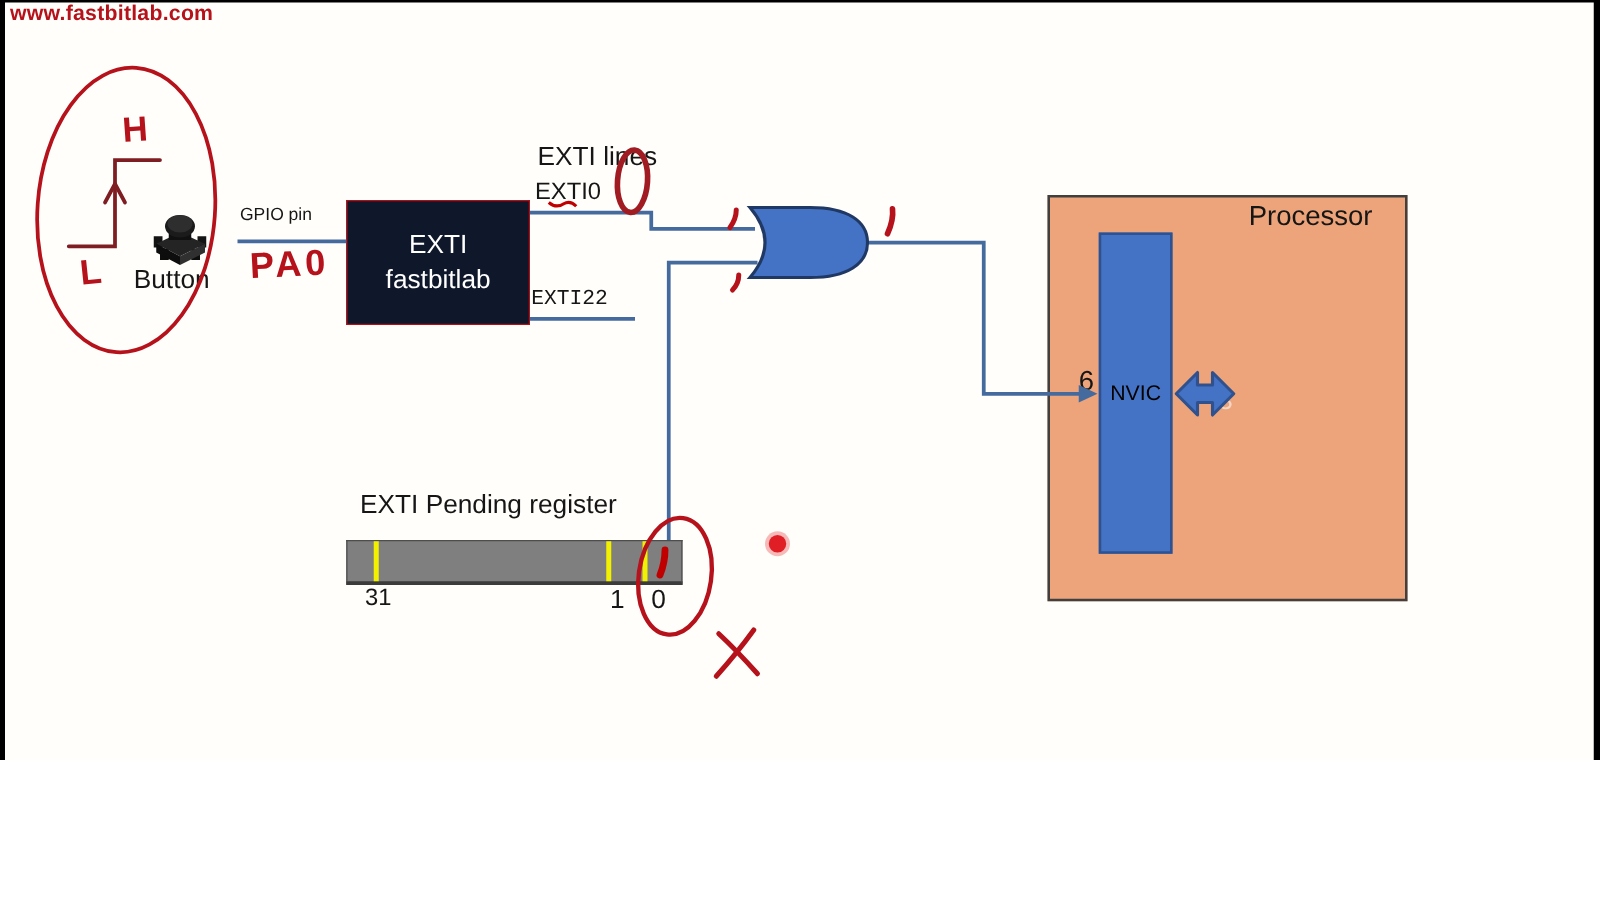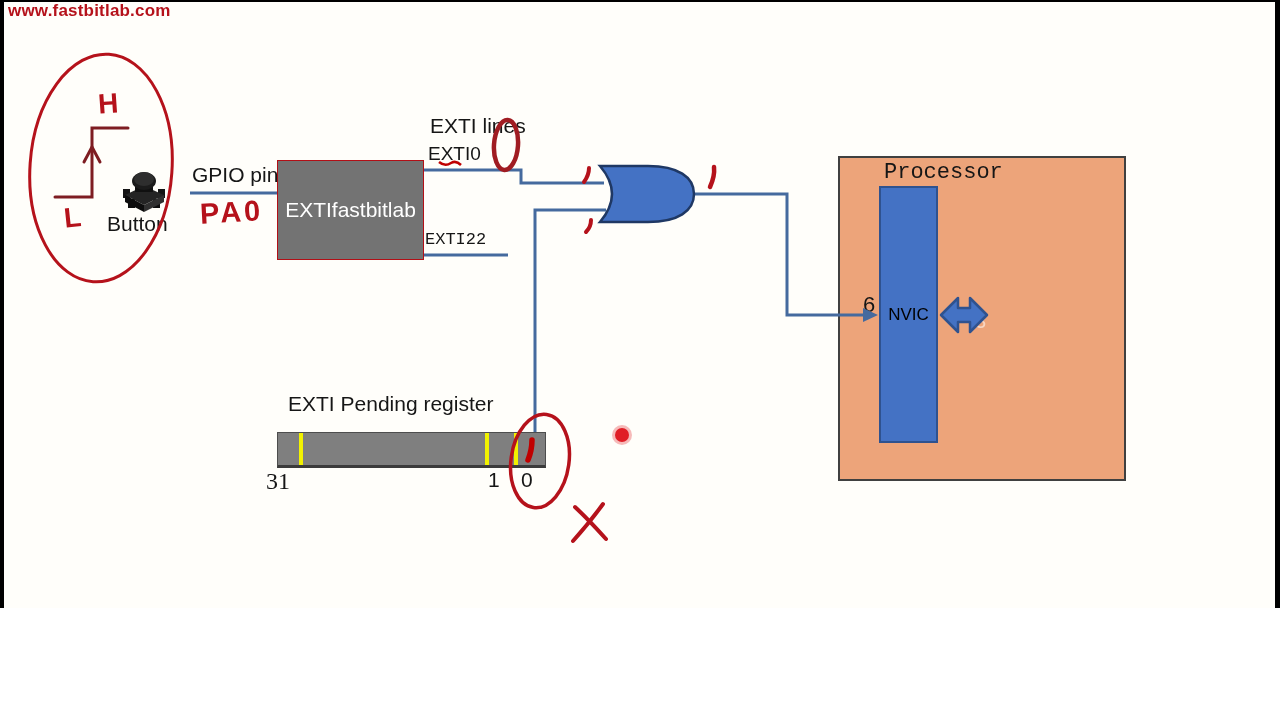--- a/index.html
+++ b/index.html
@@ -4,21 +4,21 @@
 <style>
   * { margin:0; padding:0; box-sizing:border-box; }
   html,body { width:1280px; height:720px; overflow:hidden; }
   body { font-family:"Liberation Sans", sans-serif; background:#fff; }
   .stage { position:relative; width:1280px; height:608px; background:#fffefa; overflow:hidden; }
   .edge { position:absolute; background:#000; }
   .lbl { position:absolute; color:#161616; white-space:nowrap; }
   .site-mark { position:absolute; left:8px; top:1px; font-size:17px; font-weight:700; color:#b5121b; letter-spacing:.2px; }
   .hand-red { color:#b5121b; font-weight:600; }
   .exti-box { position:absolute; left:277px; top:160px; width:147px; height:100px;
-              background:#737373; border:1px solid #b20f16; display:flex; flex-direction:row;
+              background:#0f172a; border:1px solid #b20f16; display:flex; flex-direction:column;
               align-items:center; justify-content:center; color:#fff; font-size:21px; line-height:28px; }
   .proc-box { position:absolute; left:838px; top:156px; width:288px; height:325px;
               background:#eda47a; border:2px solid #404040; }
   .blue-box { position:absolute; background:#4472c4; border:2px solid #2f528f; color:#000000;
               display:flex; align-items:center; justify-content:center; }
   .reg-bar { position:absolute; left:277px; top:432px; width:269px; height:36px;
              background:#7f7f7f; border:1px solid #4d4d4d; border-bottom:3px solid #3b3b3b; }
   .reg-tick { position:absolute; top:0; width:4px; height:100%; background:#f2f200; }
   .or-label { position:absolute; left:618px; top:181px; width:56px; text-align:center;
               color:#fff; font-size:20px; font-weight:500; }
@@ -33,41 +33,41 @@
 <div class="stage">
 
   <div class="site-mark">www.fastbitlab.com</div>
 
   <div class="exti-box">
     <span>EXTI</span>
     <span>fastbitlab</span>
   </div>
 
   <div class="proc-box"></div>
-  <div class="lbl" style="left:884px; top:160px; width:288px; text-align:left; font-size:22px;font-family:Liberation Mono, monospace;">Processor</div>
+  <div class="lbl" style="left:810px; top:160px; width:288px; text-align:right; font-size:22px;">Processor</div>
 
   <div class="blue-box" style="left:879px; top:186px; width:59px; height:257px; font-size:17px;">
     <span>NVIC</span>
   </div>
 
 
   <div class="faint3">3</div>
   <div class="lbl" style="left:863px; top:292px; font-size:22px;">6</div>
 
   <div class="lbl" style="left:288px; top:392px; font-size:21px;text-align:right;">EXTI Pending register</div>
   <div class="reg-bar">
     <div class="reg-tick" style="left:21px;"></div>
     <div class="reg-tick" style="left:207px;"></div>
     <div class="reg-tick" style="left:236px;"></div>
   </div>
-  <div class="lbl" style="left:266px; top:468px; font-size:24px;font-family:Liberation Serif, serif;">31</div>
+  <div class="lbl" style="left:292px; top:468px; font-size:19px;">31</div>
   <div class="lbl" style="left:488px; top:468px; font-size:21px;">1</div>
   <div class="lbl" style="left:521px; top:468px; font-size:21px;">0</div>
 
-  <div class="lbl" style="left:192px; top:163px; font-size:21px;">GPIO pin</div>
+  <div class="lbl" style="left:192px; top:163px; font-size:14px;">GPIO pin</div>
   <div class="lbl hand-red" style="left:200px; top:196px; font-size:29px; transform:rotate(-3deg); letter-spacing:3px;">PA0</div>
 
   <div class="lbl" style="left:430px; top:114px; font-size:21px;">EXTI lines</div>
   <div class="lbl" style="left:428px; top:143px; font-size:19px;">EXTI0</div>
   <div class="lbl" style="left:425px; top:230px; font-size:17px;font-family:Liberation Mono, monospace;">EXTI22</div>
 
   <div class="or-label">OR</div>
 
   <div class="lbl hand-red" style="left:98px; top:88px; font-size:28px; transform:rotate(-4deg);">H</div>
   <div class="lbl hand-red" style="left:64px; top:202px; font-size:28px; transform:rotate(-6deg);">L</div>

